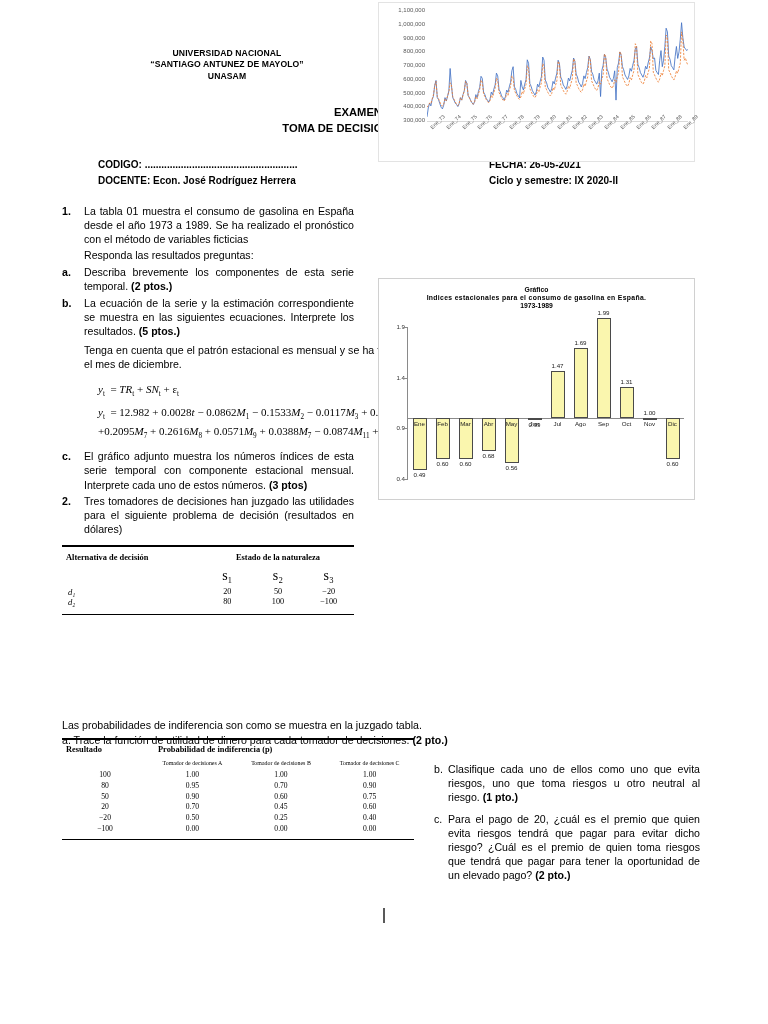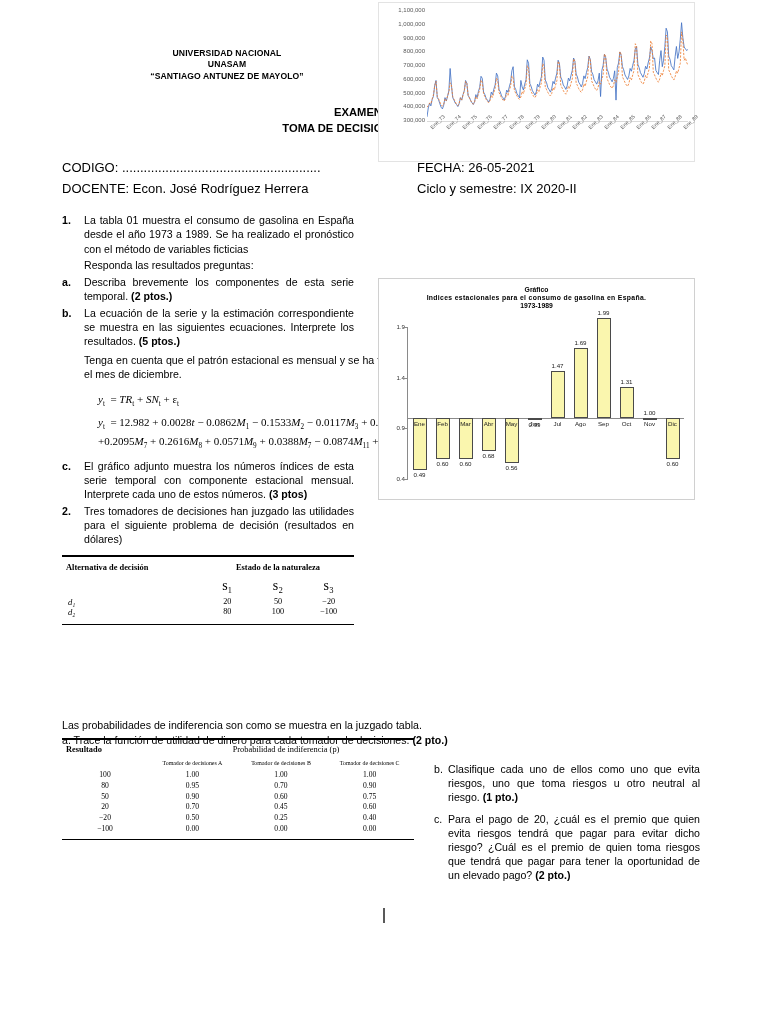--- a/index.html
+++ b/index.html
@@ -17,21 +17,21 @@
   
   .hdr { display: flex; padding: 48px 62px 0 62px; }
   .hdr-left { width: 330px; text-align: center; }
   .hdr-right { flex: 1; text-align: center; padding-left: 10px; }
   .hdr-line { font-size: 8.6px; font-weight: bold; line-height: 1.32; letter-spacing: .1px; }
 
   .exam-title { text-align: center; margin-top: 22px; }
   .exam-title div { font-size: 11.2px; font-weight: bold; line-height: 1.45; }
 
   .meta { display: flex; padding: 0 62px; margin-top: 20px; }
-  .meta-col { font-size: 13px; font-weight: normal; line-height: 1.65; }
+  .meta-col { font-size: 10px; font-weight: bold; line-height: 1.65; margin-left: 36px; }
   .meta-col.l { width: 355px; }
   .meta-col.r { flex: 1; }
 
   
   .body { padding: 0 62px; margin-top: 14px; position: relative; }
 
   .q { display: flex; margin-top: 2px; }
   .q-num { width: 22px; flex: none; font-size: 10.6px; font-weight: bold; line-height: 1.33; }
   .q-txt { font-size: 10.6px; line-height: 1.33; text-align: justify; }
   .q-txt b { font-weight: bold; }
@@ -96,21 +96,21 @@
   .dt-sub .cell { flex: 1; text-align: center; font-size: 14px; }
   .dt-row { display: flex; }
   .dt-row .alt { width: 140px; font-size: 8.6px; font-style: italic; padding-left: 6px; }
   .dt-row .cell { flex: 1; text-align: center; font-size: 8.2px; }
   .dt-spacer { height: 7px; }
 
   
   .ptable { position: absolute; left: 62px; top: 738px; width: 352px; font-family: "Liberation Serif", serif; }
   .pt-head { display: flex; padding: 5px 0 6px 0; }
   .pt-h1 { width: 96px; font-size: 8.4px; font-weight: bold; padding-left: 4px;}
-  .pt-h2 { flex: 1; font-size: 8.4px; font-weight: normal; text-align: center; }
+  .pt-h2 { flex: 1; font-size: 8.4px; font-weight: bold; text-align: left; }
   .pt-sub { display: flex; padding-bottom: 4px; }
   .pt-sub .sp { width: 86px; }
   .pt-sub .cell { flex: 1; text-align: center; font-size: 5.9px; }
   .pt-row { display: flex; line-height: 1.42; }
   .pt-row .res { width: 86px; text-align: center; font-size: 7.6px; }
   .pt-row .cell { flex: 1; text-align: center; font-size: 7.6px; }
   .pt-bottom { margin-top: 4px; }
 
   .mid-note { position: absolute; left: 62px; top: 718px; width: 640px; font-size: 10.6px; line-height: 1.34; }
   .mid-note .l2 { margin-top: 1px; }
@@ -125,22 +125,22 @@
   .caret { position: absolute; left: 383px; top: 908px; width: 2px; height: 15px; background: #595959; }
 </style>
 </head>
 <body>
 
 <div class="page">
 
   <div class="hdr">
     <div class="hdr-left">
       <div class="hdr-line">UNIVERSIDAD NACIONAL</div>
+      <div class="hdr-line">“SANTIAGO ANTUNEZ DE MAYOLO”</div>
       <div class="hdr-line">UNASAM</div>
-      <div class="hdr-line">“SANTIAGO ANTUNEZ DE MAYOLO”</div>
     </div>
     <div class="hdr-right">
       <div class="hdr-line">FACULTAD DE ECONOMIA Y CONTABILIDAD</div>
       <div class="hdr-line">DEPARTAMENTO ACADEMICO DE ECONOMIA</div>
       <div class="hdr-line">FEC - UNASAM</div>
     </div>
   </div>
 
   <div class="exam-title">
     <div>EXAMEN PARCIAL</div>

